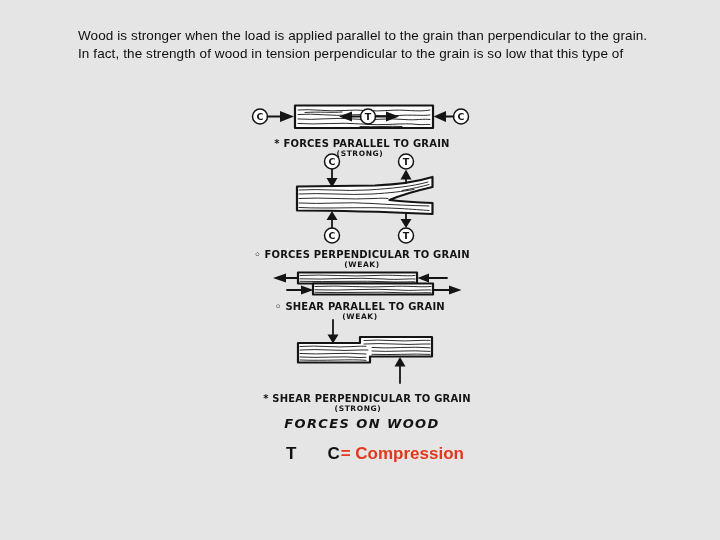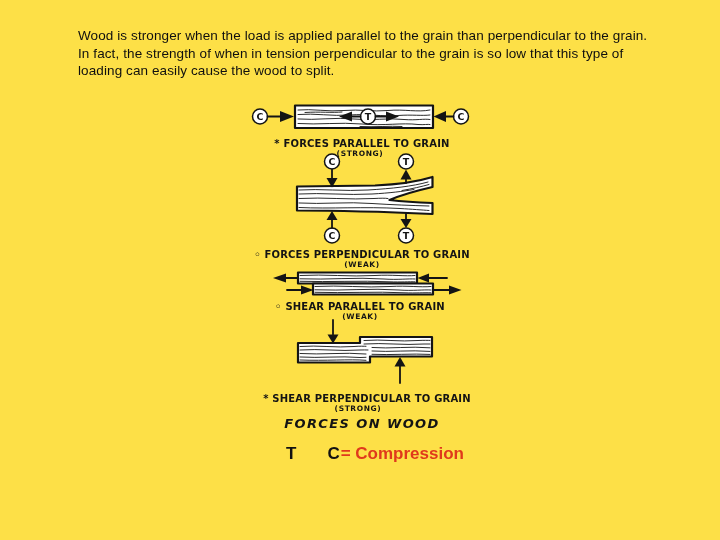--- a/index.html
+++ b/index.html
@@ -1,18 +1,18 @@
 <!DOCTYPE html>
 <html style="--accent: #e0391c; --ink: #141414;"><head>
 <meta charset="utf-8">
 <style>
   :root { --accent:#e0391c; --ink:#141414; }
   html,body { margin:0; padding:0; background:#fff; }
   .slide {
-    position:relative; width:720px; height:540px; background:#fde047;
+    position:relative; width:720px; height:540px; background:#e5e5e5;
     overflow:hidden; font-family:"Liberation Sans", sans-serif;
   }
   .paragraph {
     position:absolute; left:78px; top:27px; width:612px;
     font-size:13.5px; line-height:17.5px; color:#0f0f0f;
     letter-spacing:0.1px;
   }
   .diagram-svg { position:absolute; left:230px; top:96px; }
   .ink-line   { stroke:var(--ink); stroke-width:1.8; fill:none; stroke-linecap:round; }
   .ink-head   { fill:var(--ink); stroke:none; }
@@ -34,22 +34,21 @@
   .legend .def.tight { margin-left:1px; }
   .legend .gap { display:inline-block; width:31px; }
 </style>
 </head>
 <body>
 
 <div class="slide">
 
   <div class="paragraph">
     <div>Wood is stronger when the load is applied parallel to the grain than perpendicular to the grain.</div>
-    <div>In fact, the strength of when in tension perpendicular to the grain is so low that this type of</div>
-    <div>loading can easily cause the wood to split.</div>
+    <div>In fact, the strength of wood in tension perpendicular to the grain is so low that this type of</div>
   </div>
 
   <svg class="diagram-svg" width="260" height="344" viewBox="230 96 260 344" xmlns="http://www.w3.org/2000/svg">
 
     <g>
       <rect class="plank" x="295" y="105.5" width="138" height="22.5"></rect>
       <g>
         <path class="grain" d="M298,110 C312,108.5 328,112 344,110.5 C360,109 372,112 388,110.5 C404,109 418,112.5 430,110"></path>
         <path class="grain" d="M298,114.5 C315,113 332,116.5 350,115 C368,113.5 382,117 398,115.5 C412,114.5 422,116 430,115"></path>
         <path class="grain" d="M298,119 C316,120.5 336,117 354,119 C372,121 388,117.5 404,119.5 C416,120.5 424,118.5 430,119.5"></path>

